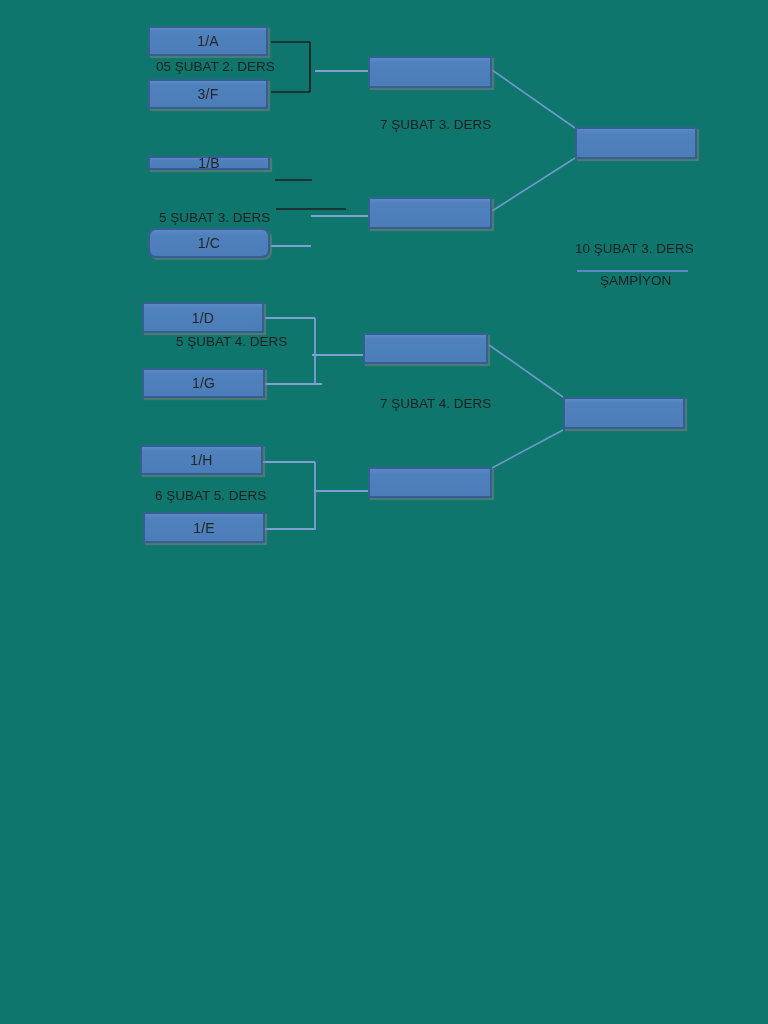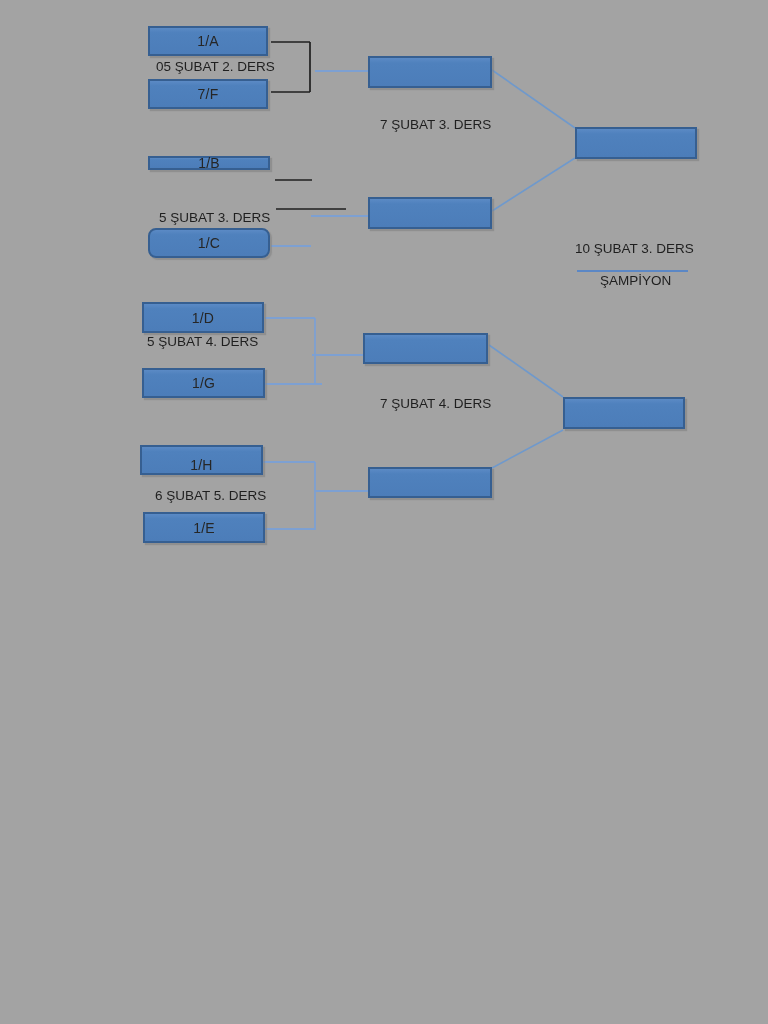--- a/index.html
+++ b/index.html
@@ -1,20 +1,20 @@
 <!DOCTYPE html>
 <html><head>
 <meta charset="utf-8">
 <style>
   html, body { margin: 0; padding: 0; background: #ffffff; }
   .page {
     position: relative;
     width: 768px;
     height: 1024px;
-    background: #a3a3a3;
+    background: #0f766e;
     font-family: "Liberation Sans", "DejaVu Sans", sans-serif;
     overflow: hidden;
   }
   .connectors {
     position: absolute;
     left: 0; top: 0;
     width: 768px; height: 1024px;
     pointer-events: none;
   }
   .box {
@@ -73,51 +73,51 @@
     <line x1="489" y1="345" x2="563" y2="397" stroke="#6f99cc" stroke-width="1.6"></line>
     <line x1="492" y1="468" x2="563" y2="430" stroke="#6f99cc" stroke-width="1.6"></line>
 
     <line x1="577" y1="271" x2="688" y2="271" stroke="#5b87c5" stroke-width="1.8"></line>
   </svg>
 
   <div class="box" style="left:148px; top:26px; width:120px; height:30px;">
     <span class="team-label">1/A</span>
   </div>
   <div class="box" style="left:148px; top:79px; width:120px; height:30px;">
-    <span class="team-label">7/F</span>
+    <span class="team-label">3/F</span>
   </div>
   <div class="box" style="left:148px; top:156px; width:122px; height:14px;">
     <span class="team-label">1/B</span>
   </div>
   <div class="box" style="left:148px; top:228px; width:122px; height:30px;border-radius:8px;">
     <span class="team-label">1/C</span>
   </div>
   <div class="box" style="left:142px; top:302px; width:122px; height:31px;">
     <span class="team-label">1/D</span>
   </div>
   <div class="box" style="left:142px; top:368px; width:123px; height:30px;">
     <span class="team-label">1/G</span>
   </div>
-  <div class="box" style="left:140px; top:445px; width:123px; height:30px;align-items:flex-end;">
+  <div class="box" style="left:140px; top:445px; width:123px; height:30px;">
     <span class="team-label">1/H</span>
   </div>
   <div class="box" style="left:143px; top:512px; width:122px; height:31px;">
     <span class="team-label">1/E</span>
   </div>
 
   <div class="box" style="left:368px; top:56px; width:124px; height:32px;"></div>
   <div class="box" style="left:368px; top:197px; width:124px; height:32px;"></div>
   <div class="box" style="left:363px; top:333px; width:125px; height:31px;"></div>
   <div class="box" style="left:368px; top:467px; width:124px; height:31px;"></div>
 
   <div class="box" style="left:575px; top:127px; width:122px; height:32px;"></div>
   <div class="box" style="left:563px; top:397px; width:122px; height:32px;"></div>
 
   <div class="caption" style="left:156px; top:60px;">05 ŞUBAT 2. DERS</div>
   <div class="caption" style="left:159px; top:211px;">5 ŞUBAT 3. DERS</div>
   <div class="caption" style="left:380px; top:118px;">7 ŞUBAT 3. DERS</div>
-  <div class="caption" style="left:147px; top:335px;">5 ŞUBAT 4. DERS</div>
+  <div class="caption" style="left:176px; top:335px;">5 ŞUBAT 4. DERS</div>
   <div class="caption" style="left:380px; top:397px;">7 ŞUBAT 4. DERS</div>
   <div class="caption" style="left:155px; top:489px;">6 ŞUBAT 5. DERS</div>
   <div class="caption" style="left:575px; top:242px;">10 ŞUBAT 3. DERS</div>
   <div class="caption" style="left:600px; top:274px;">ŞAMPİYON</div>
 
 </div>
 
 </body></html>

